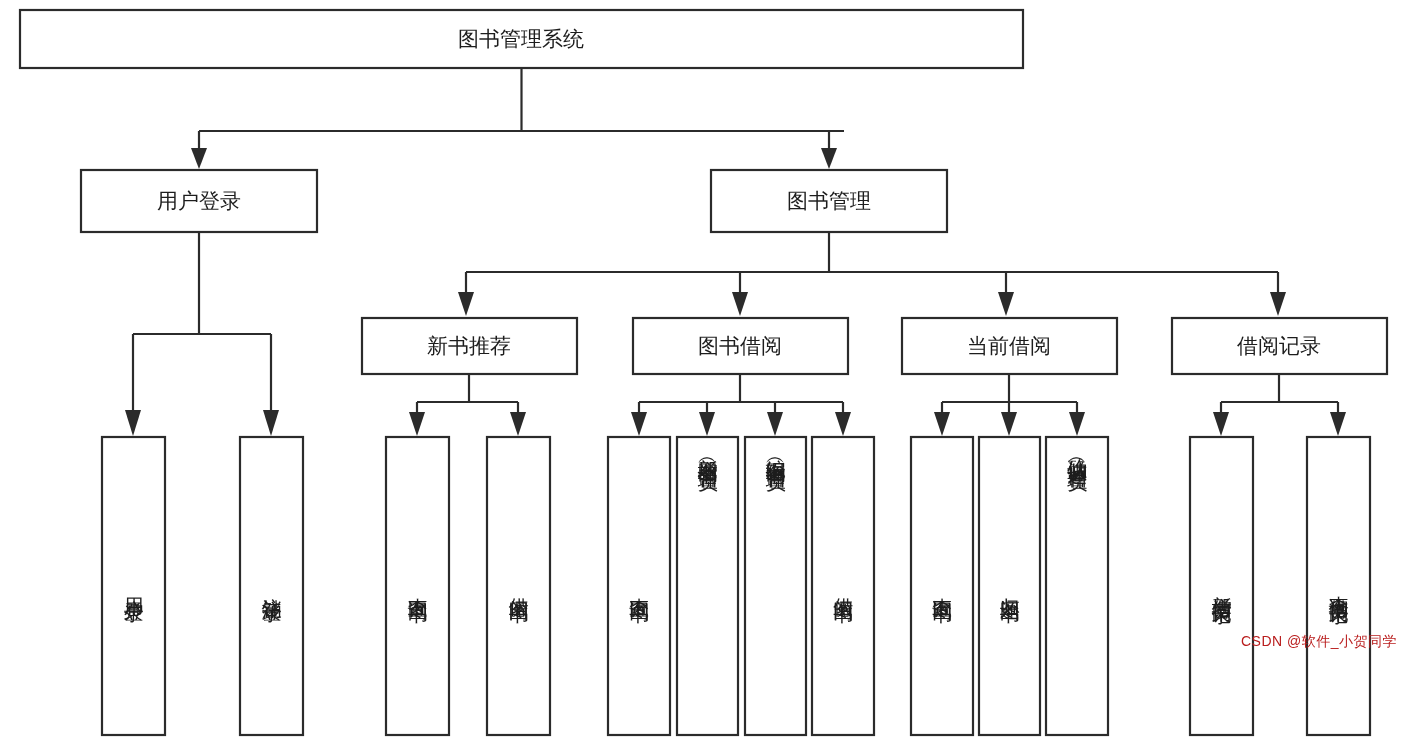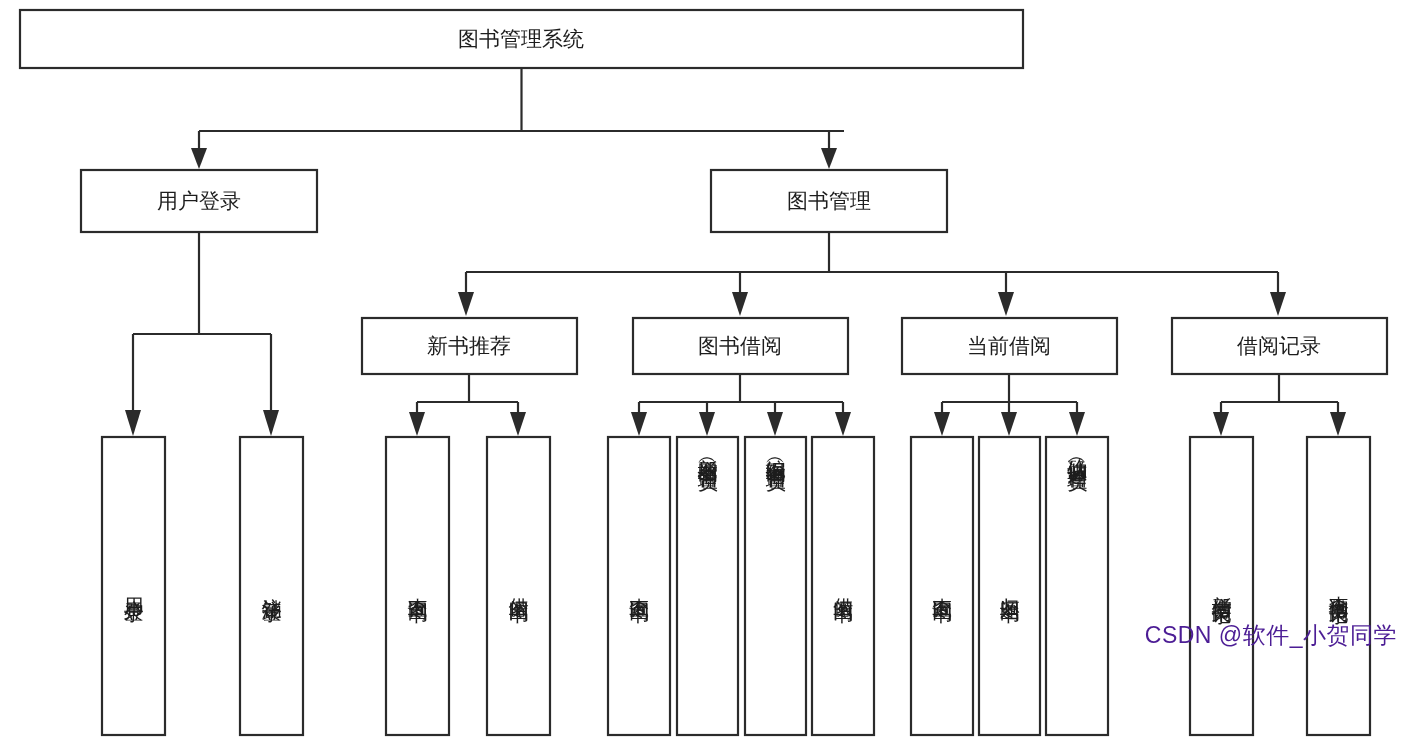--- a/index.html
+++ b/index.html
@@ -64,22 +64,22 @@
     color: #1d1d1d;
     letter-spacing: 2px;
     white-space: nowrap;
     text-align: center;
   }
   #watermark {
     position: absolute;
     right: 8px;
     bottom: 6px;
     font-family: "Liberation Sans", "DejaVu Sans", sans-serif;
-    font-size: 23px;
-    color: #4c1d95;
+    font-size: 14px;
+    color: #b91c1c;
     letter-spacing: 0.5px;
     white-space: nowrap;
     margin-left: 39px;
   }
 </style>
 </head>
 <body>
 
 <div id="diagram-root">
 

